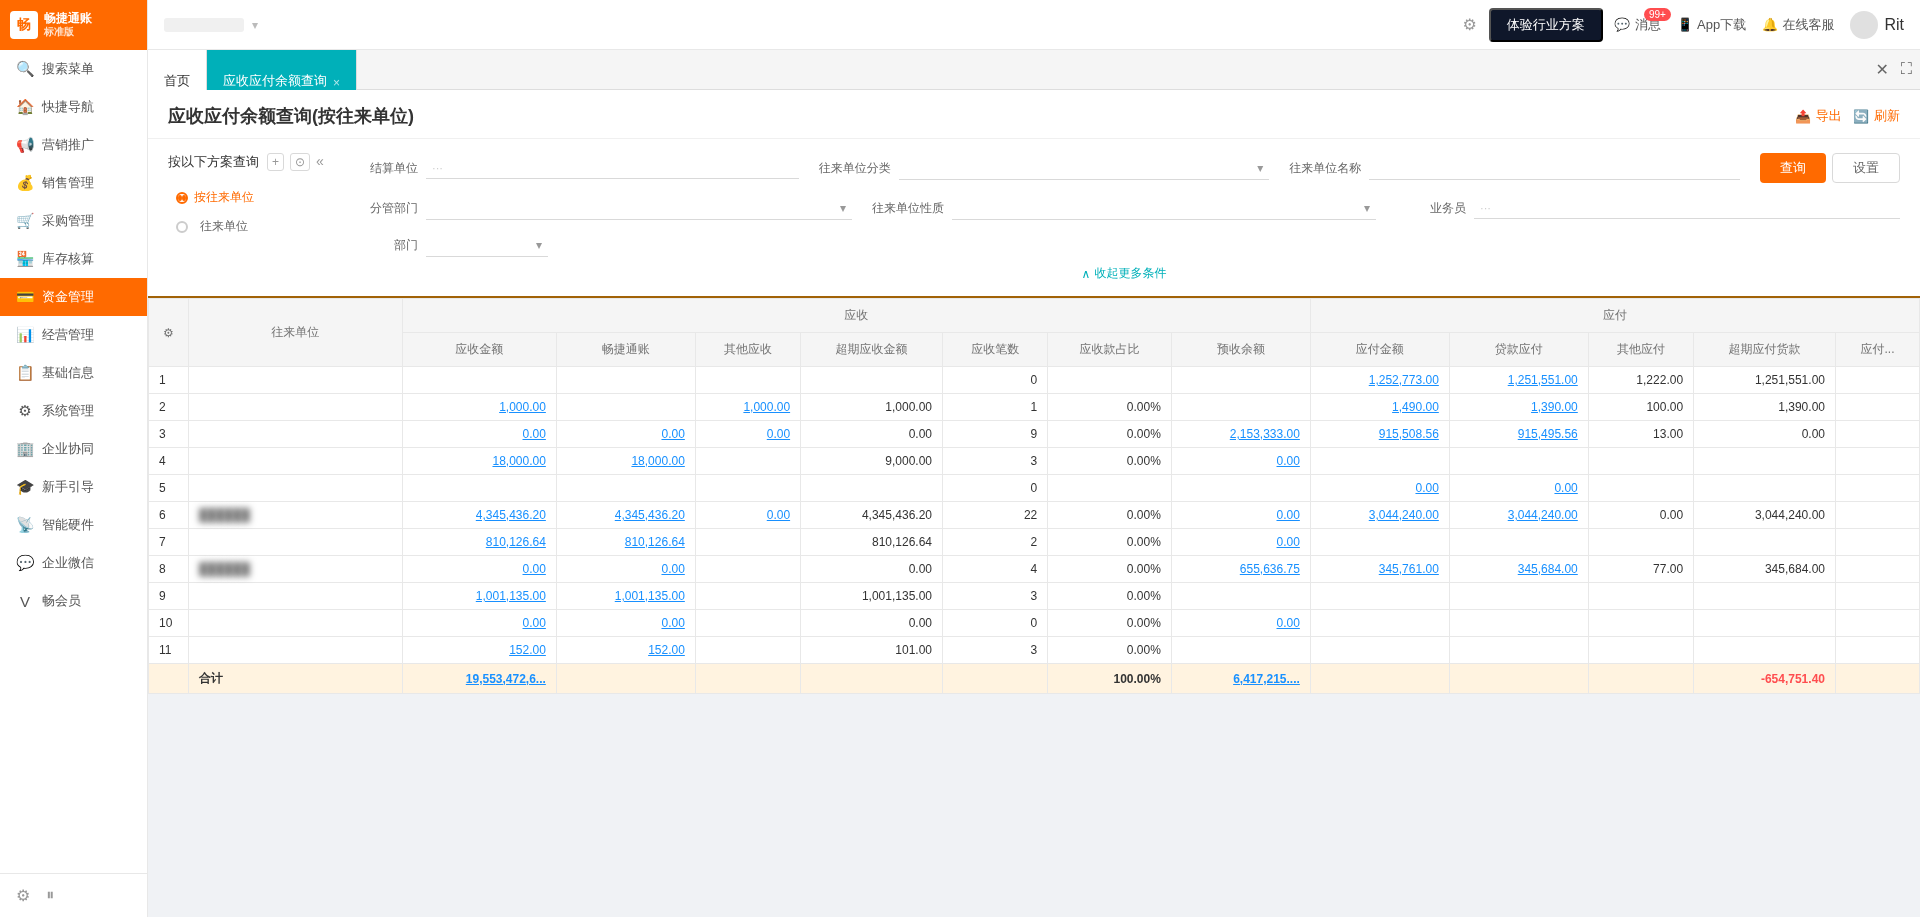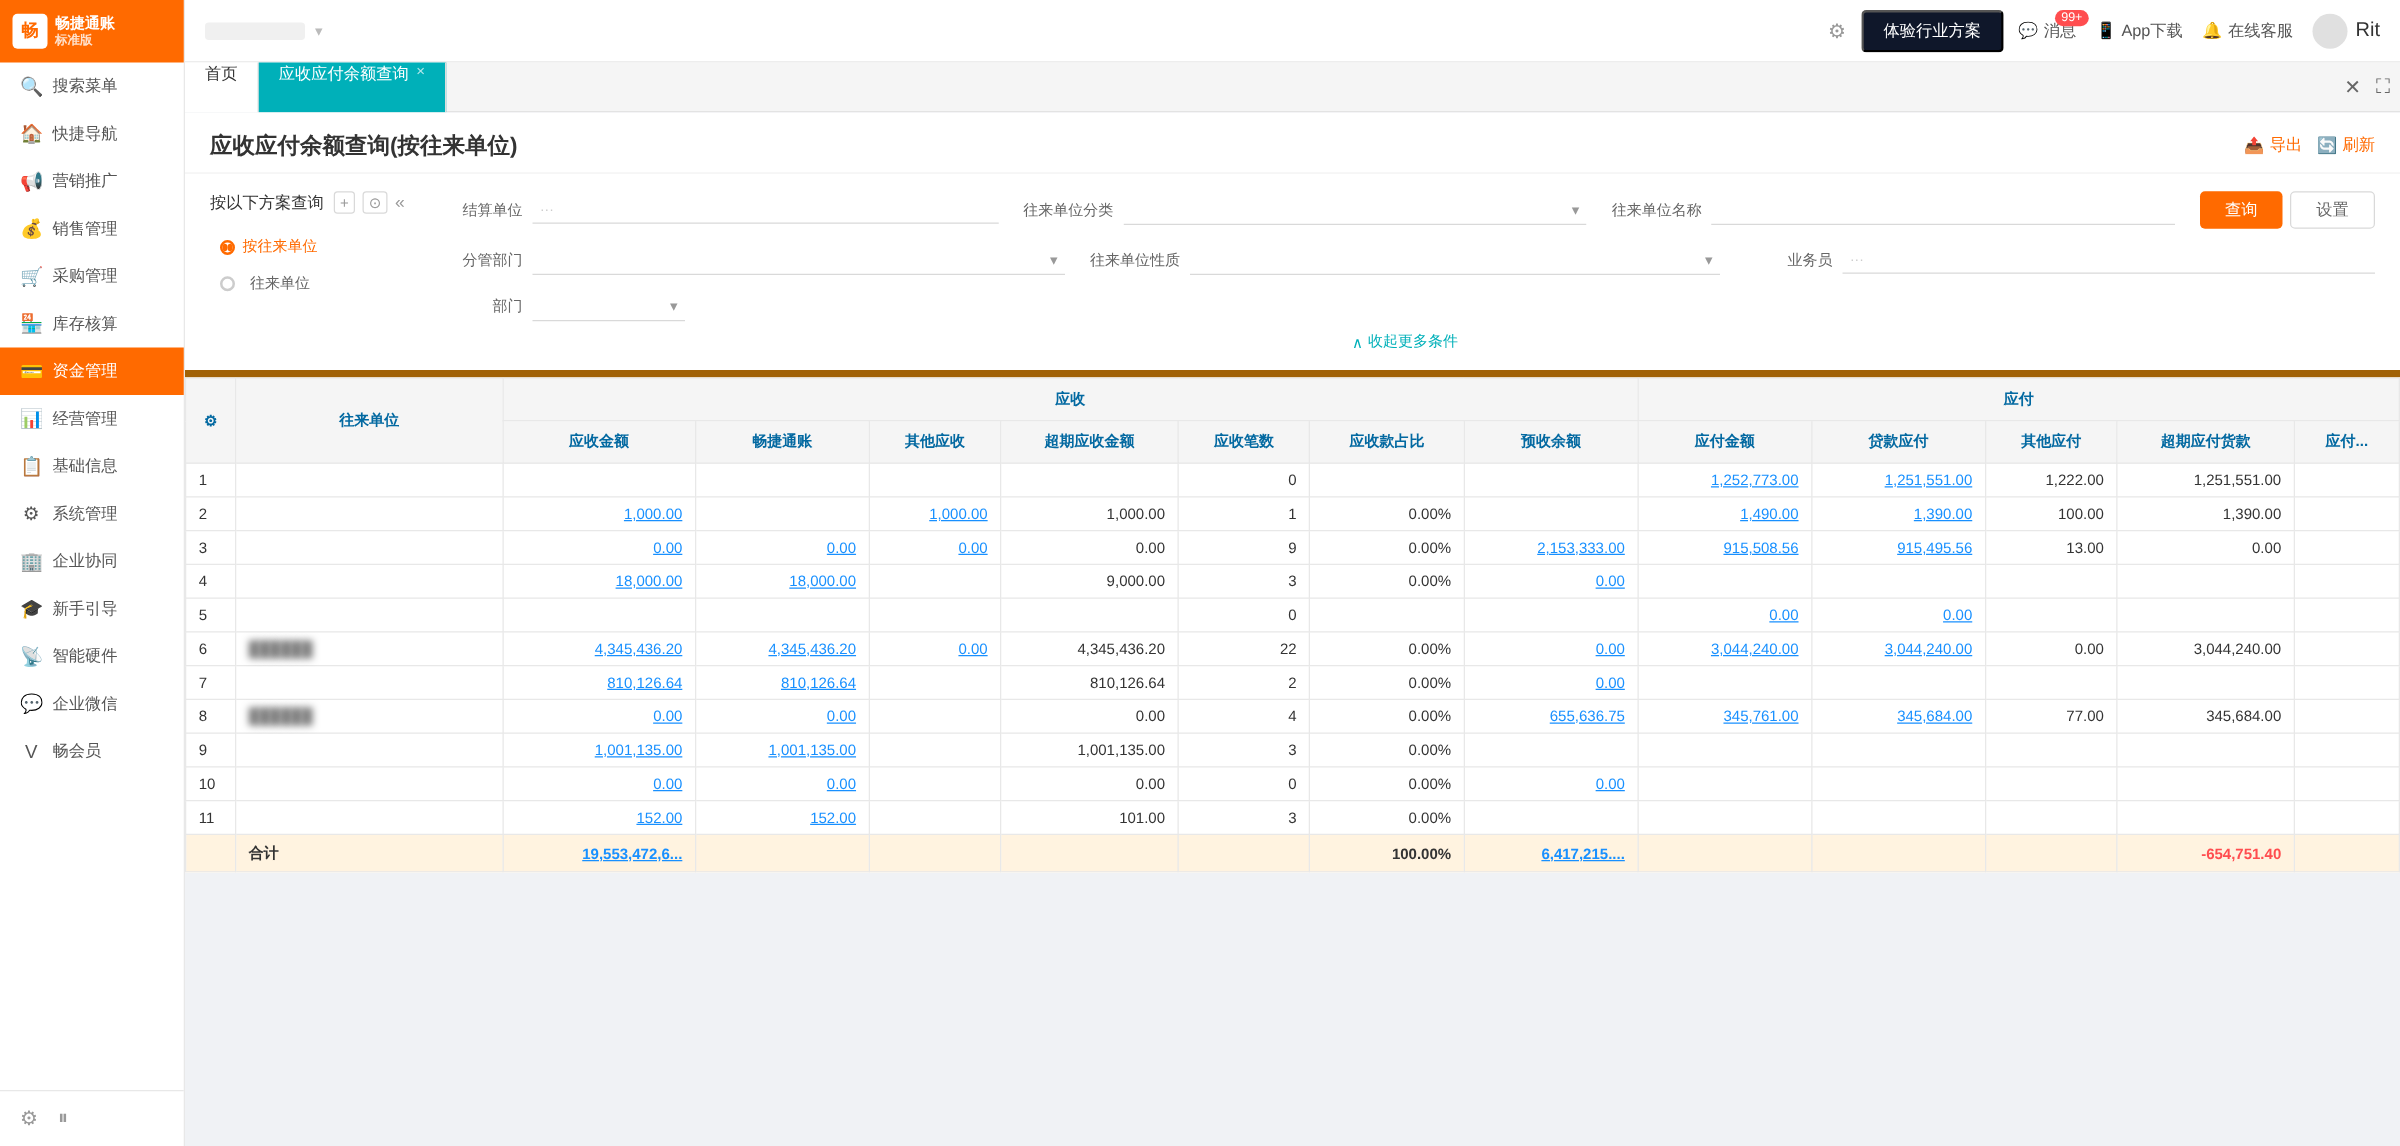--- a/index.html
+++ b/index.html
@@ -24,38 +24,38 @@
     .topbar-breadcrumb { color: #999; font-size: 12px; display: flex; align-items: center; gap: 4px; flex: 1; }
     .topbar-gear { color: #999; font-size: 16px; cursor: pointer; }
     .topbar-promo { background: #0f172a; color: white; padding: 6px 16px; border-radius: 4px; font-size: 13px; cursor: pointer; }
     .topbar-right { display: flex; align-items: center; gap: 16px; margin-left: auto; }
     .topbar-right-item { display: flex; align-items: center; gap: 4px; color: #555; font-size: 13px; cursor: pointer; position: relative; }
     .badge { background: #ff4d4f; color: white; border-radius: 10px; font-size: 10px; padding: 1px 5px; position: absolute; top: -8px; right: -10px; }
     .topbar-avatar { width: 28px; height: 28px; border-radius: 50%; background: #e0e0e0; }
 
     
     .tabbar { height: 40px; background: #f5f5f5; border-bottom: 1px solid #ddd; display: flex; align-items: center; padding: 0 0 0 0; }
-    .tab { height: 40px; display: flex; align-items: flex-start; padding: 0 16px; font-size: 13px; cursor: pointer; gap: 6px; border-right: 1px solid #ddd; }
+    .tab { height: 40px; display: flex; align-items: flex-end; padding: 0 16px; font-size: 13px; cursor: pointer; gap: 6px; border-right: 1px solid #ddd; }
     .tab.home { background: #fff; color: #333; }
     .tab.active { background: #00b0b9; color: white; }
     .tab-close { font-size: 12px; cursor: pointer; opacity: 0.7; }
     .tab-controls { margin-left: auto; display: flex; padding-right: 8px; gap: 12px; color: #666; font-size: 16px; cursor: pointer; }
 
     
     .content { flex: 1; overflow: auto; padding: 0; background: #f0f2f5; }
     .page { background: #fff; margin: 0; padding: 0; }
 
     
     .page-header { padding: 14px 20px 10px; display: flex; align-items: center; justify-content: space-between; background: #fff; border-bottom: 1px solid #f0f0f0; }
     .page-title { font-size: 18px; font-weight: bold; color: #333; }
     .page-actions { display: flex; gap: 12px; }
     .page-action { display: flex; align-items: center; gap: 4px; color: #ff6a00; cursor: pointer; font-size: 13px; }
 
     
-    .search-area { background: #fff; padding: 14px 20px; border-bottom: 6px solid #a16207; }
+    .search-area { background: #fff; padding: 14px 20px; border-bottom: 2px solid #a16207; }
     .search-header { display: flex; align-items: center; gap: 8px; margin-bottom: 14px; }
     .search-header-icons { display: flex; gap: 6px; color: #999; font-size: 14px; }
     .search-rows { display: flex; flex-direction: column; gap: 14px; }
     .search-row { display: flex; gap: 20px; align-items: center; }
     .search-field { display: flex; align-items: center; gap: 8px; flex: 1; }
     .search-field label { font-size: 12px; color: #666; white-space: nowrap; min-width: 70px; text-align: right; }
     .search-input { flex: 1; border: none; border-bottom: 1px solid #d9d9d9; padding: 4px 6px; font-size: 12px; outline: none; color: #333; }
     .search-select { flex: 1; border: none; border-bottom: 1px solid #d9d9d9; padding: 4px 6px; font-size: 12px; outline: none; color: #333; display: flex; align-items: center; justify-content: space-between; cursor: pointer; background: white; }
     .collapse-btn { display: flex; align-items: center; gap: 4px; color: #00b0b9; font-size: 12px; cursor: pointer; justify-content: center; margin-top: 8px; }
     .subnav-item { display: flex; align-items: center; gap: 6px; font-size: 12px; color: #666; cursor: pointer; padding: 4px 8px; }
@@ -64,21 +64,21 @@
     .subnav-item.active .radio::after { content: ''; width: 6px; height: 6px; border-radius: 50%; background: #ff6a00; }
 
     
     .query-btns { display: flex; flex-direction: row; gap: 6px; }
     .btn-query { background: #ff6a00; color: white; border: none; padding: 6px 20px; border-radius: 4px; font-size: 13px; cursor: pointer; }
     .btn-setting { background: white; color: #666; border: 1px solid #d9d9d9; padding: 5px 20px; border-radius: 4px; font-size: 13px; cursor: pointer; }
 
     
     .table-container { background: #fff; margin: 0; overflow: auto; }
     .data-table { width: 100%; border-collapse: collapse; font-size: 12px; }
-    .data-table th { background: #f5f5f5; border: 1px solid #e8e8e8; padding: 8px 10px; text-align: center; color: #0369a1; font-weight: 700; white-space: nowrap; }
+    .data-table th { background: #f5f5f5; border: 1px solid #e8e8e8; padding: 8px 10px; text-align: center; color: #737373; font-weight: 400; white-space: nowrap; }
     .data-table td { border: 1px solid #e8e8e8; padding: 6px 10px; color: #333; white-space: nowrap; }
     .data-table td.num { text-align: right; }
     .data-table a { color: #1890ff; text-decoration: underline; cursor: pointer; }
     .col-group-header { background: #e6f7ff; }
     .col-group-header2 { background: #fff7e6; }
     .table-footer { background: #fff3e0; }
     .table-footer td { font-weight: bold; }
 
     .settings-col { width: 40px; text-align: center; }
     .blurred { color: transparent; text-shadow: 0 0 6px rgba(0,0,0,0.5); user-select: none; display: inline-block; }

